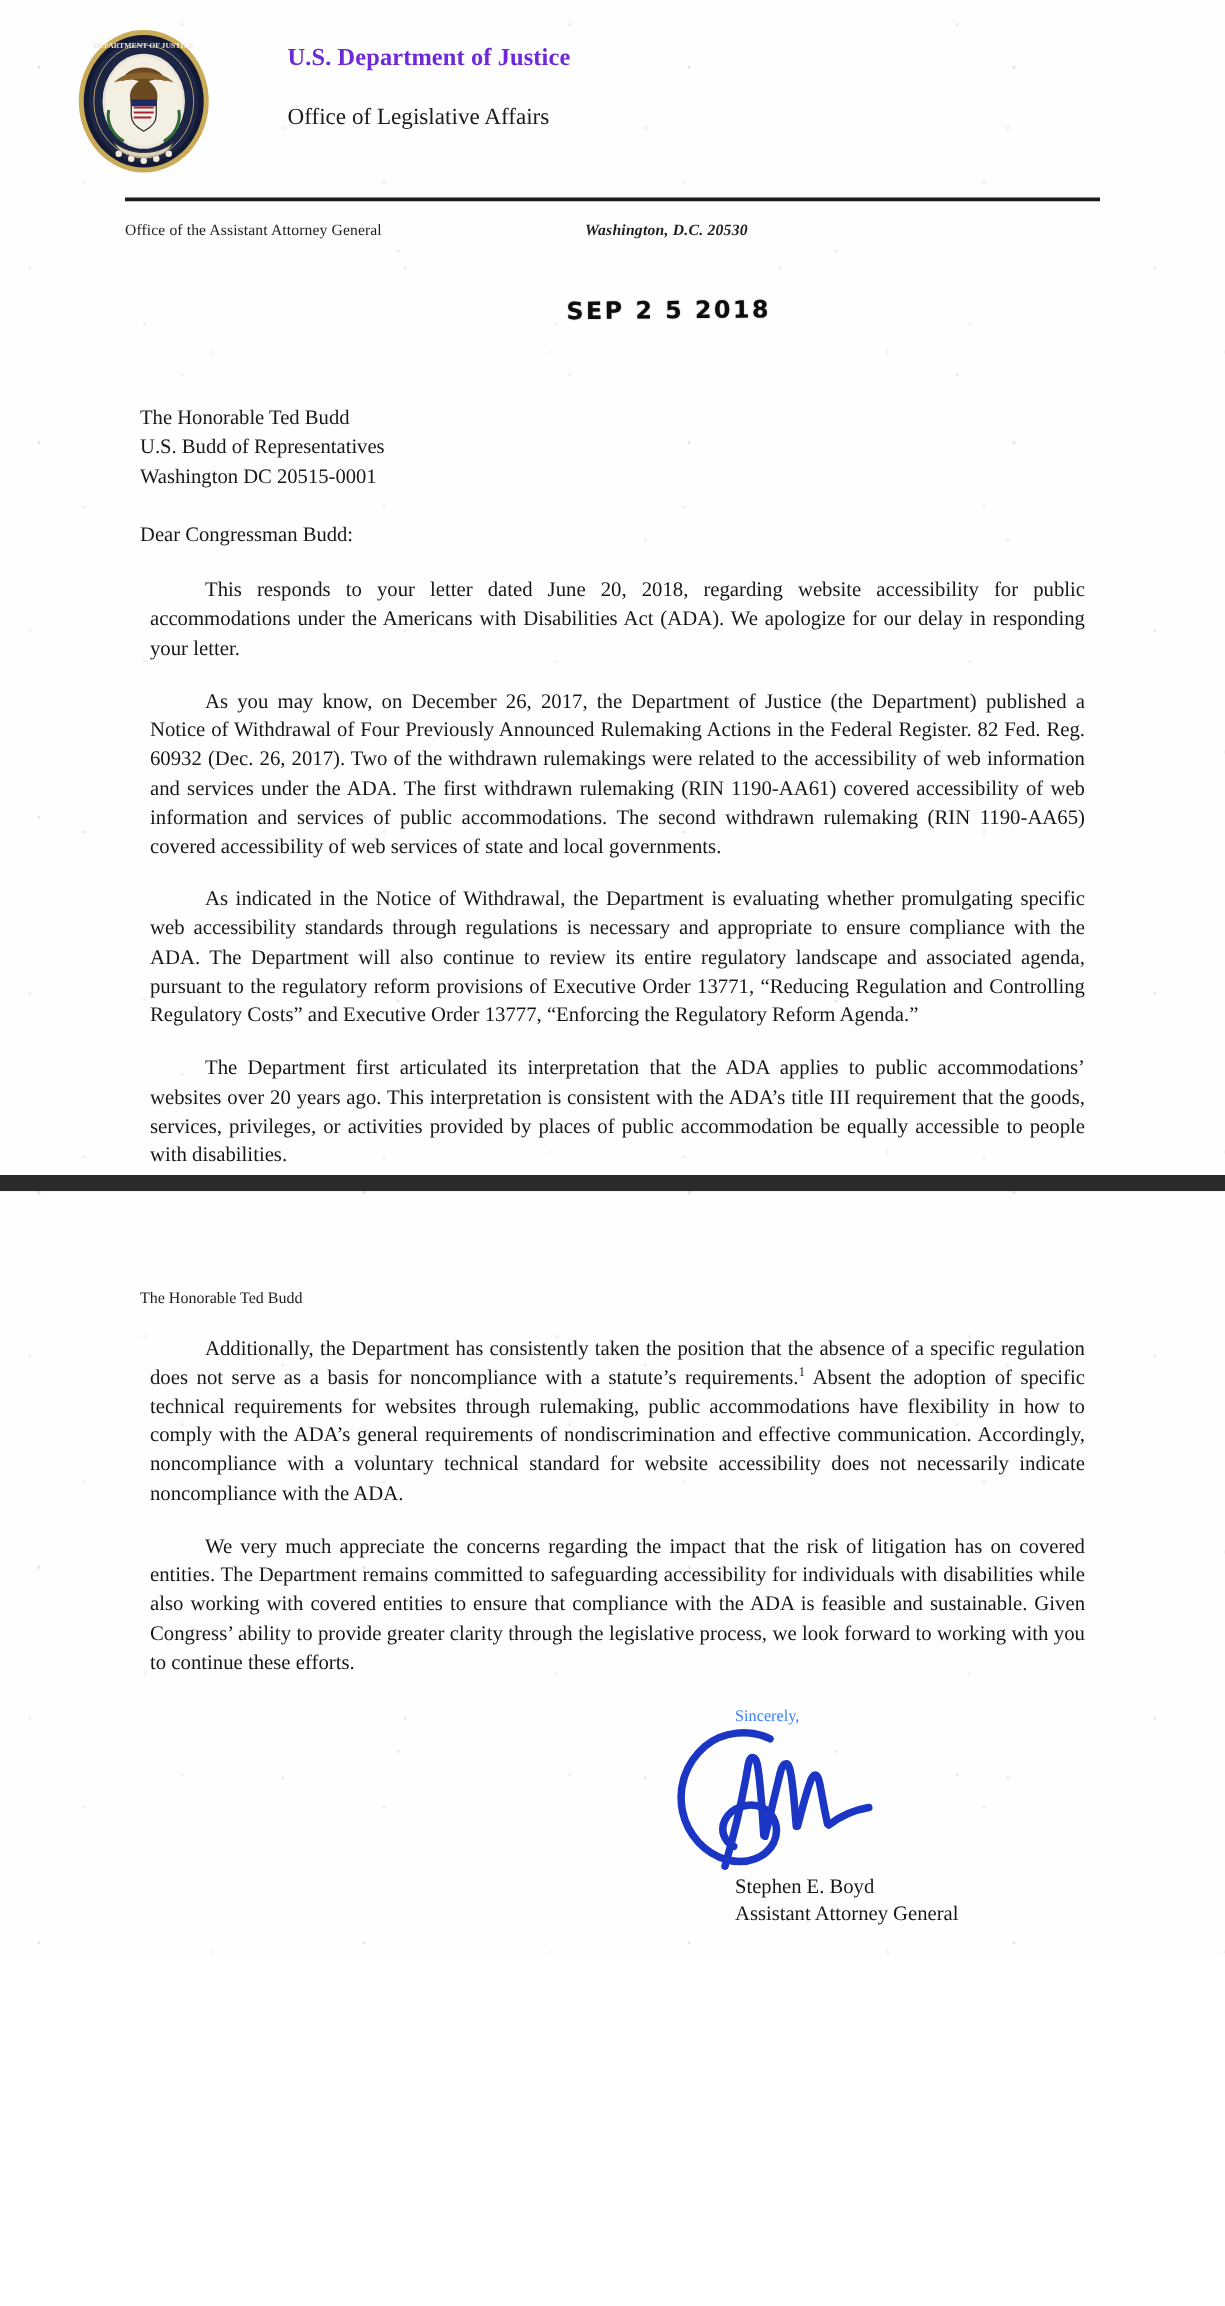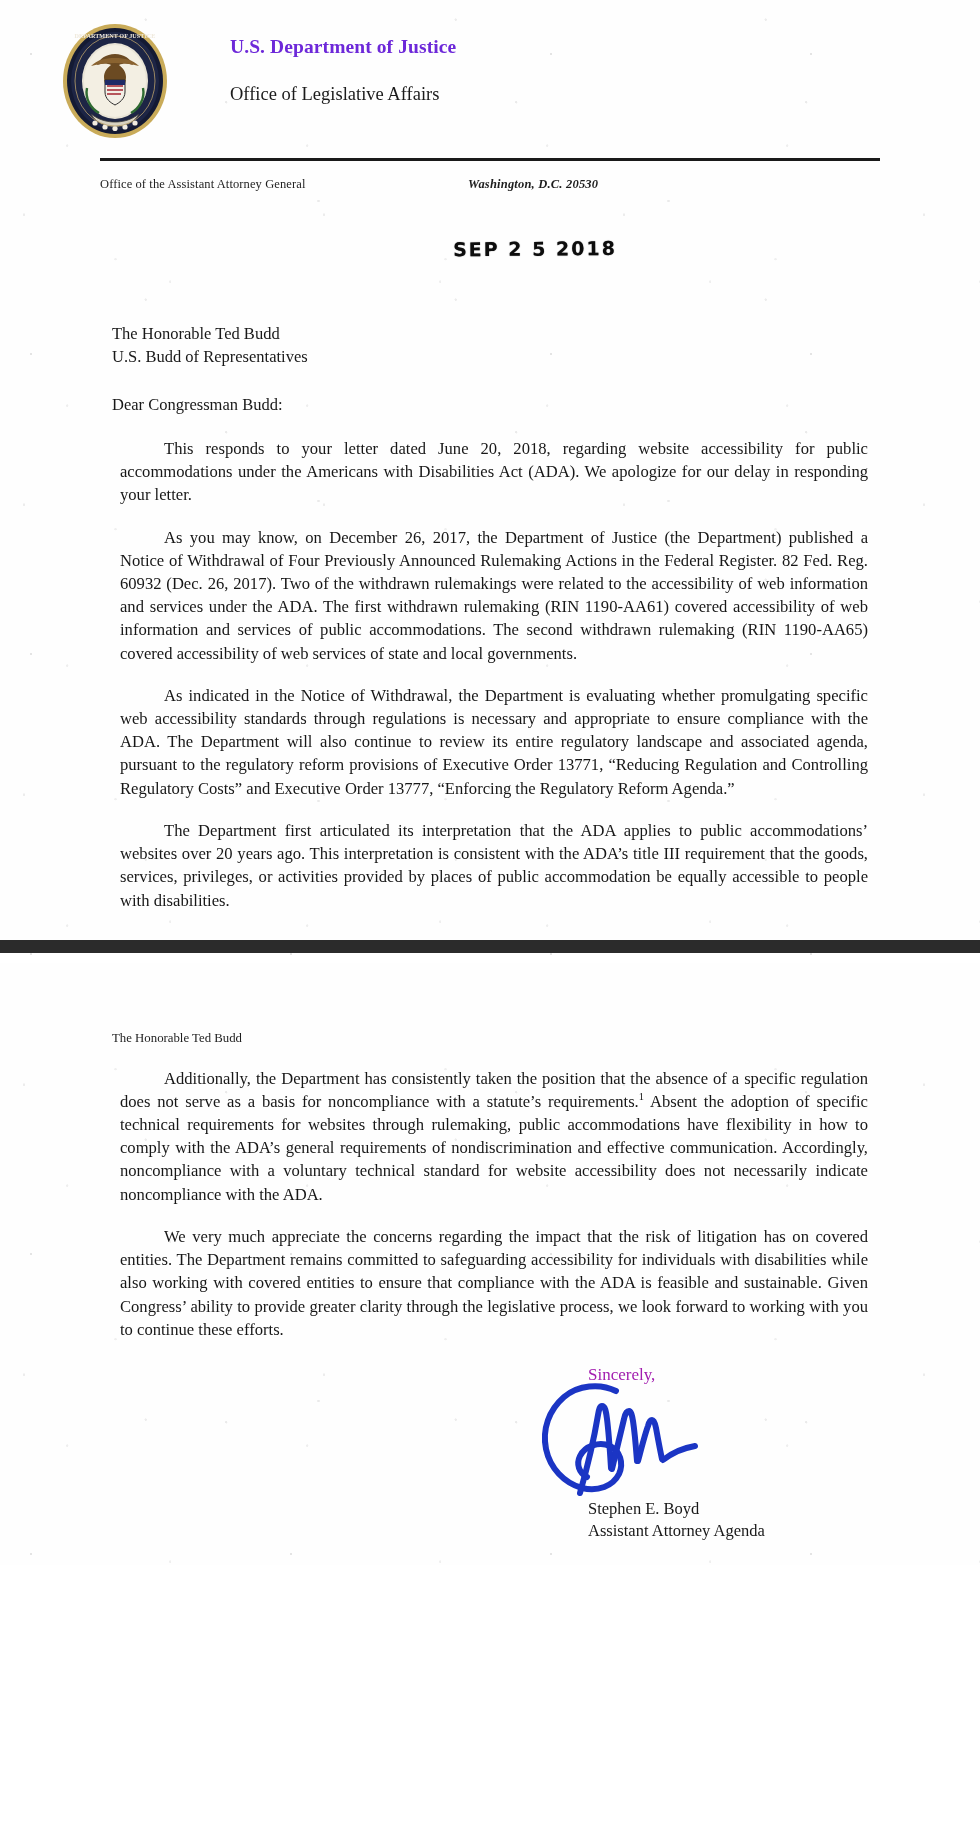--- a/index.html
+++ b/index.html
@@ -139,22 +139,22 @@
   }
   .sig-block {
     margin: 20px 0 0 0;
     position: relative;
     height: 190px;
   }
   .sincerely {
     position: absolute;
     left: 588px;
     top: 4px;
-    font-size: 17px;
-    color: #a21caf;
+    font-size: 13px;
+    color: #3b82f6;
   }
   .signature {
     position: absolute;
     left: 520px;
     top: 16px;
   }
   .signer-name {
     position: absolute;
     left: 588px;
     top: 138px;
@@ -224,20 +224,21 @@
     <div class="subhead-row">
       <div class="subhead-left">Office of the Assistant Attorney General</div>
       <div class="subhead-right">Washington, D.C. 20530</div>
     </div>
 
     <div class="date-stamp">SEP 2 5 2018</div>
 
     <div class="addressee">
       <div>The Honorable Ted Budd</div>
       <div>U.S. Budd of Representatives</div>
+      <div>Washington DC  20515-0001</div>
     </div>
 
     <div class="salutation">Dear Congressman Budd:</div>
 
     <p class="body-para first">This responds to your letter dated June 20, 2018, regarding website accessibility for public accommodations under the Americans with Disabilities Act (ADA).  We apologize for our delay in responding your letter.</p>
     <p class="body-para">As you may know, on December 26, 2017, the Department of Justice (the Department) published a Notice of Withdrawal of Four Previously Announced Rulemaking Actions in the Federal Register. 82 Fed. Reg. 60932 (Dec. 26, 2017).  Two of the withdrawn rulemakings were related to the accessibility of web information and services under the ADA.  The first withdrawn rulemaking (RIN 1190-AA61) covered accessibility of web information and services of public accommodations.  The second withdrawn rulemaking (RIN 1190-AA65) covered accessibility of web services of state and local governments.</p>
     <p class="body-para">As indicated in the Notice of Withdrawal, the Department is evaluating whether promulgating specific web accessibility standards through regulations is necessary and appropriate to ensure compliance with the ADA.  The Department will also continue to review its entire regulatory landscape and associated agenda, pursuant to the regulatory reform provisions of Executive Order 13771, “Reducing Regulation and Controlling Regulatory Costs” and Executive Order 13777, “Enforcing the Regulatory Reform Agenda.”</p>
     <p class="body-para">The Department first articulated its interpretation that the ADA applies to public accommodations’ websites over 20 years ago.  This interpretation is consistent with the ADA’s title III requirement that the goods, services, privileges, or activities provided by places of public accommodation be equally accessible to people with disabilities.</p>
   </section>
 
@@ -261,16 +262,16 @@
         <g fill="none" stroke="#1b35c4" stroke-width="6" stroke-linecap="round" stroke-linejoin="round">
           <path d="M96 14c-16-8-38-6-52 6C29 33 22 52 26 72c4 19 18 34 36 39 16 4 31-2 37-14 5-11 1-23-9-28-11-5-25 0-30 10-4 8-1 17 7 21"></path>
           <path d="M60 116c8-28 14-54 18-78 1-6 2-9 4-9 3 0 4 5 5 13 2 16 3 33 4 49"></path>
           <path d="M92 92c5-21 9-38 12-50 1-5 3-8 5-8 2 0 3 4 4 10 2 13 3 27 4 40"></path>
           <path d="M118 84c4-15 7-27 10-35 1-4 3-6 4-6 2 0 3 3 4 8 2 11 4 22 6 31"></path>
           <path d="M143 83c9-7 20-12 32-14"></path>
         </g>
       </svg>
 
       <div class="signer-name">Stephen E. Boyd</div>
-      <div class="signer-title">Assistant Attorney Agenda</div>
+      <div class="signer-title">Assistant Attorney General</div>
     </div>
   </section>
 </div>
 
 </body></html>

